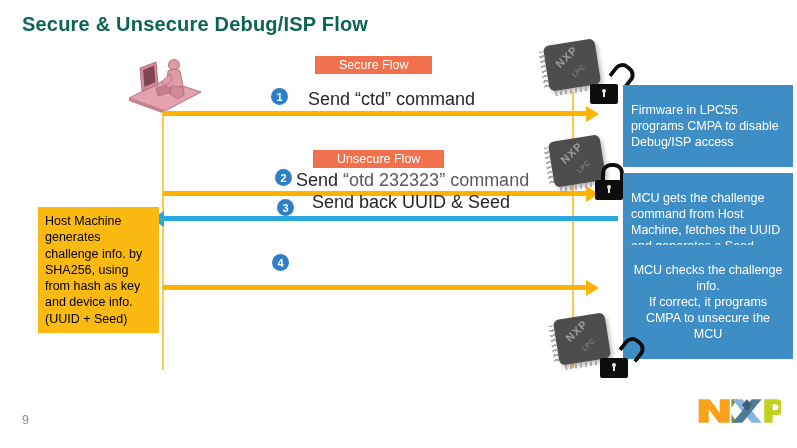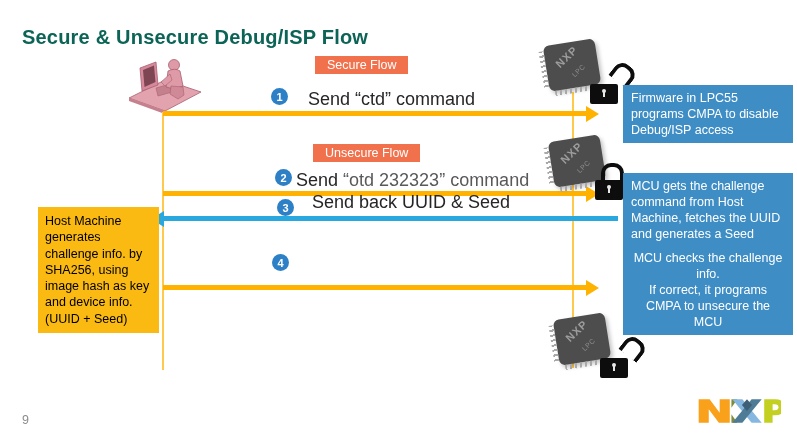--- a/index.html
+++ b/index.html
@@ -2,40 +2,40 @@
 <html><head>
 <meta charset="utf-8">
 <style>
   html,body{margin:0;padding:0;background:#e8e8e8;}
   .canvas{
     position:relative;width:797px;height:448px;background:#ffffff;
     font-family:"Liberation Sans", sans-serif;overflow:hidden;margin:0 auto;
   }
   .abs{position:absolute;}
   
-  .title{left:22px;top:26px;font-size:20px;font-weight:bold;color:#0B6456;letter-spacing:.2px;}
+  .title{left:22px;top:13px;font-size:20px;font-weight:bold;color:#0B6456;letter-spacing:.2px;}
   
   .vline{width:2px;background:#FFC94D;}
   
   .arrow{height:5px;background:#FFB300;}
   .arrow.blue{background:#29A8E0;}
   .ah-right{position:absolute;right:-12px;top:-5.5px;width:0;height:0;
     border-left:13px solid #FFB300;border-top:8px solid transparent;border-bottom:8px solid transparent;}
   .ah-left{position:absolute;left:-12px;top:-5.5px;width:0;height:0;
     border-right:13px solid #29A8E0;border-top:8px solid transparent;border-bottom:8px solid transparent;}
   
-  .flow-label{background:#F2714D;color:#fff;font-size:12.5px;padding:2px 12px;white-space:nowrap;}
+  .flow-label{background:#F2714D;color:#fff;font-size:12.5px;padding:2px 24px;white-space:nowrap;}
   
   .step-circle{width:17px;height:17px;border-radius:50%;background:#2E80C6;color:#fff;
     font-size:11px;font-weight:bold;display:flex;align-items:center;justify-content:center;}
   .step-text{font-size:18px;color:#262626;white-space:nowrap;}
   .step-text .dim{color:#595959;}
   
   .bluebox{background:#3E8DC5;color:#fff;font-size:12.5px;line-height:1.28;
-    padding:5px 8px;width:154px;}
+    padding:17px 8px;width:154px;}
   .bluebox.center{text-align:center;}
   .pre{white-space:pre-line;}
   .yellowbox{background:#FBBA12;color:#000;font-size:12.5px;line-height:1.3;
     padding:6px 7px;width:107px;}
   
   .chip{width:72px;height:62px;}
   .chip-body{position:absolute;left:2px;top:2px;width:52px;height:46px;background:#4d4d4d;
     border-radius:6px;transform:rotate(-9deg);box-shadow:2px 3px 4px rgba(0,0,0,.25);}
   .chip-pins-bottom{position:absolute;left:5px;right:5px;bottom:-5px;height:5px;
     background:repeating-linear-gradient(90deg,#a8a8a8 0 2px,transparent 2px 5px);}
@@ -97,21 +97,21 @@
     <div class="lock open">
       <span class="shackle"></span>
       <span class="lock-body">
         <span class="keyhole"></span>
       </span>
     </div>
   </div>
 
   <div class="abs bluebox" style="left:623px;top:85px">Firmware in LPC55 programs CMPA to disable Debug/ISP access</div>
 
-  <div class="abs flow-label" style="left:313px;top:144px">Unsecure Flow</div>
+  <div class="abs flow-label" style="left:313px;top:150px">Unsecure Flow</div>
 
   <div class="abs step-circle" style="left:275px;top:169px">2</div>
   <div class="abs step-text" style="left:296px;top:170px"><span>Send</span><span class="dim"> “otd 232323” command</span></div>
   <div class="abs arrow" style="left:163px;top:191px;width:424px">
     <span class="ah-right"></span>
   </div>
 
   <div class="abs chip" style="left:549px;top:136px">
     <div class="chip-body">
       <span class="chip-pins-left"></span>
@@ -128,21 +128,21 @@
   </div>
 
   <div class="abs bluebox" style="left:623px;top:173px">MCU gets the challenge command from Host Machine, fetches the UUID and generates a Seed</div>
 
   <div class="abs step-circle" style="left:277px;top:199px">3</div>
   <div class="abs step-text" style="left:312px;top:192px">Send back UUID &amp; Seed</div>
   <div class="abs arrow blue" style="left:163px;top:216px;width:455px">
     <span class="ah-left"></span>
   </div>
 
-  <div class="abs yellowbox" style="left:38px;top:207px">Host Machine generates challenge info. by SHA256, using image hash as key and device info. (UUID + Seed)</div>
+  <div class="abs yellowbox" style="left:38px;top:207px">Host Machine generates challenge info. by SHA256, using from hash as key and device info. (UUID + Seed)</div>
 
   <div class="abs step-circle" style="left:272px;top:254px">4</div>
   <div class="abs arrow" style="left:163px;top:285px;width:424px">
     <span class="ah-right"></span>
   </div>
 
   <div class="abs bluebox center pre" style="left:623px;top:245px">MCU checks the challenge info.
 If correct, it programs CMPA to unsecure the MCU</div>
 
   <div class="abs chip" style="left:554px;top:314px">

